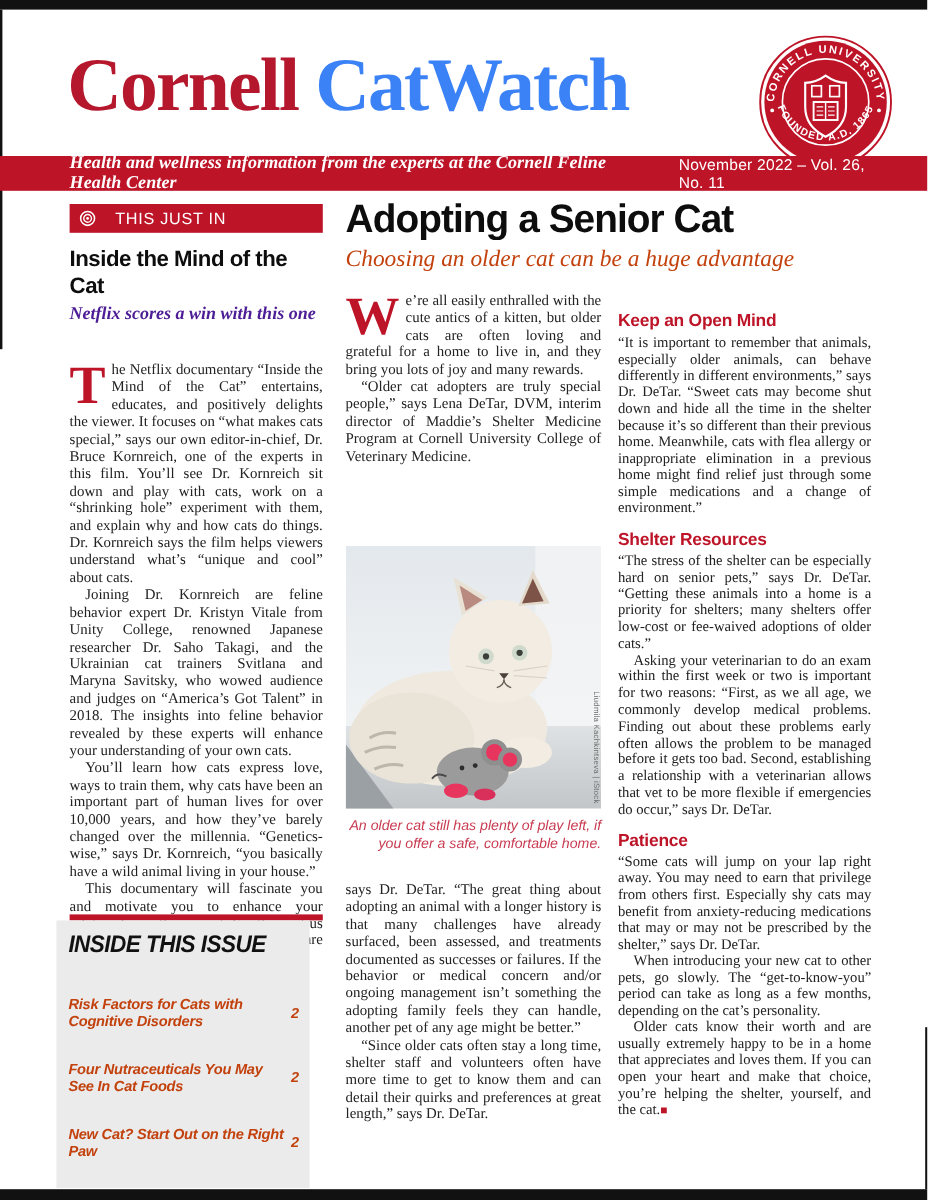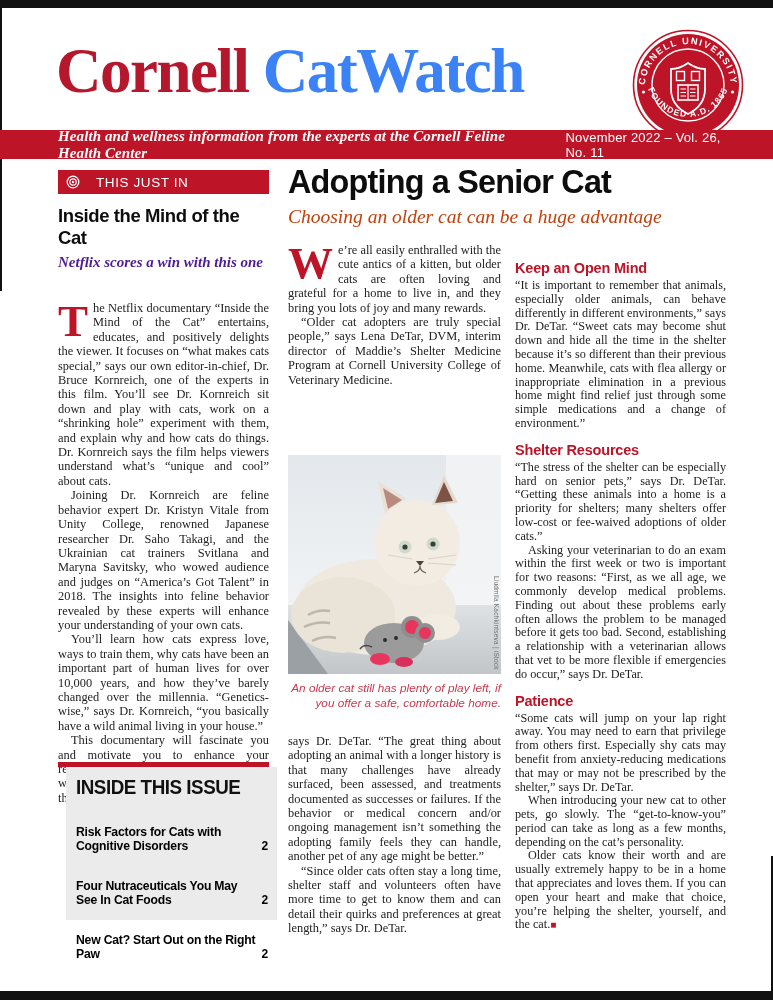--- a/index.html
+++ b/index.html
@@ -69,29 +69,30 @@
     font-size:18.5px; letter-spacing:-0.4px; color:#0d0d0d; margin-bottom:5px;
   }
   .colL .deck {
     font-family:"Liberation Serif", serif; font-style:italic; font-weight:bold;
     font-size:15px; margin-bottom:30px; color:#4c1d95;
   }
   .endmark { color:#bd1428; font-size:10px; font-style:normal; }
 
   .tocbar { position:absolute; left:58px; top:762px; width:211px; height:5px; background:#bd1428; }
   .tocbox {
-    position:absolute; left:66px; top:767px; width:211px; height:153px;
+    position:absolute; left:47px; top:767px; width:211px; height:223px;
     background:#ebebec; padding:9px 9px 0 10px;
     font-family:"Liberation Sans", sans-serif;
+    font-style:italic;
   }
   .tocbox h3 {
     font-size:20px; font-weight:bold; color:#111; letter-spacing:-0.5px;
     transform:scaleX(0.94); transform-origin:left; margin-bottom:7px;
   }
-  .toc-item { display:flex; align-items:flex-end; height:16.9px; font-size:12.2px; font-weight:bold; color:#000000; letter-spacing:-0.2px;margin-top:37px; }
+  .toc-item { display:flex; align-items:center; height:16.9px; font-size:12.2px; font-weight:bold; color:#c2410c; letter-spacing:-0.2px;margin-top:37px; }
   .toc-item .dots { flex:1; border-bottom:1.7px dotted #3a3a3a; margin:0 1px 3px 2px; }
   .toc-item .pg { font-size:12px; }
 
   
   .mainhead h1 {
     font-family:"Liberation Sans", sans-serif; font-weight:bold;
     font-size:33px; letter-spacing:-0.8px; color:#0d0d0d;
     transform:scaleX(0.98); transform-origin:left; white-space:nowrap;
   }
   .mainhead .deck {

